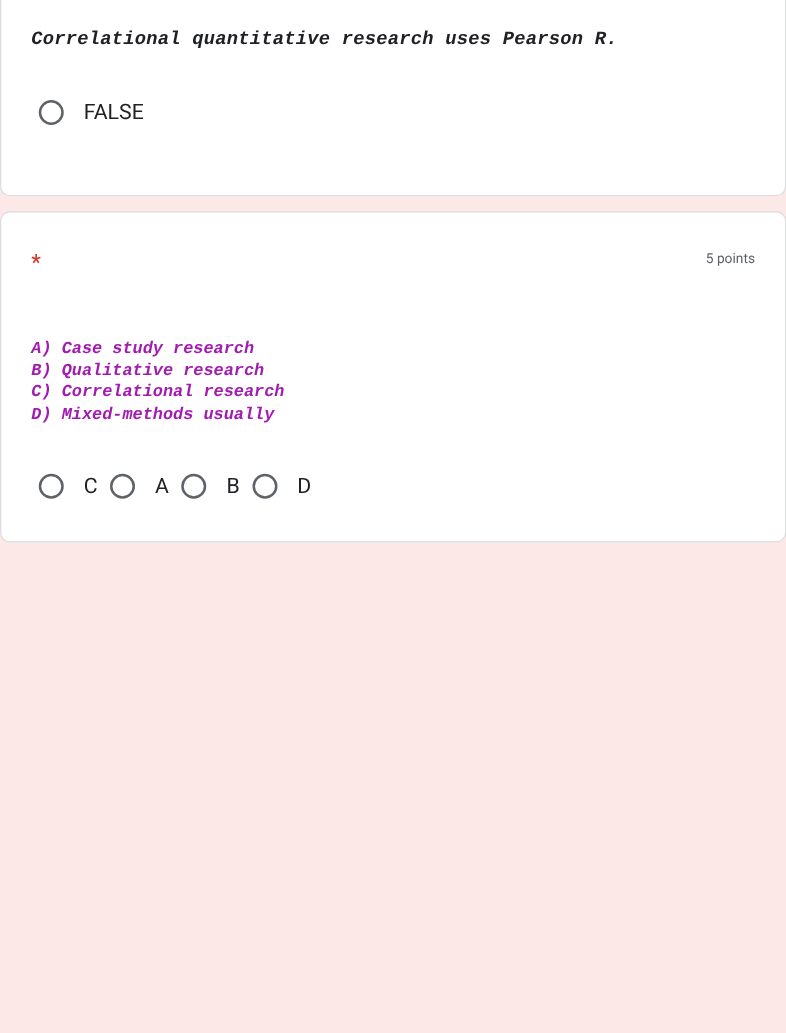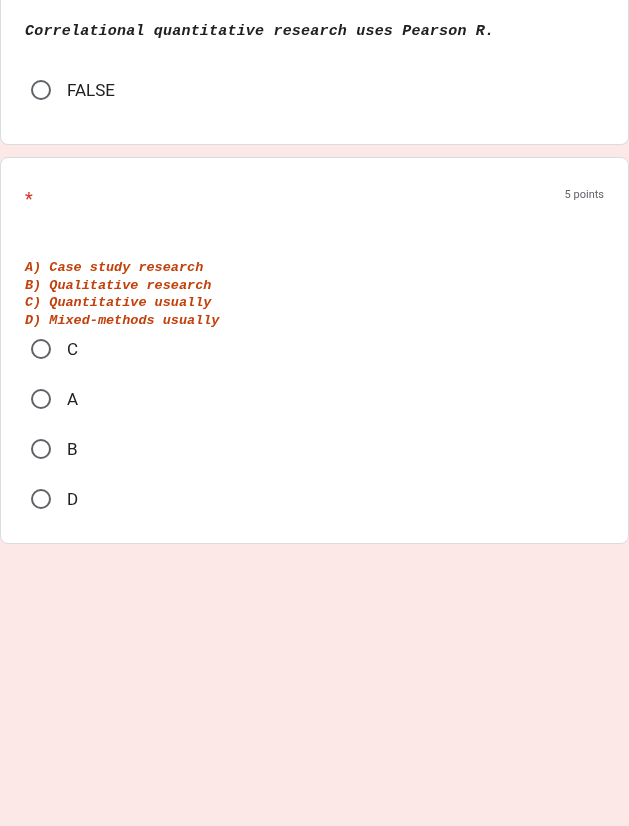--- a/index.html
+++ b/index.html
@@ -20,34 +20,33 @@
       border: 1px solid #dadce0;
       padding: 24px;
       margin-bottom: 12px;
     }
     .card-first {
       border-top-left-radius: 0;
       border-top-right-radius: 0;
       border-top: none;
       margin-top: -1px;
       padding-top: 24px;
-      padding-bottom: 34px;
+      padding-bottom: 46px;
     }
     .question-text {
       font-family: 'Courier New', Courier, monospace;
       font-style: italic;
       font-weight: bold;
       font-size: 15px;
       color: #202124;
       margin-bottom: 30px;
       letter-spacing: 0.2px;
     }
     .options-list {
       display: flex;
-      flex-direction: column;
       gap: 10px;
       padding-left: 6px;
     }
     .option-row {
       display: flex;
       align-items: center;
       gap: 16px;
       padding: 10px 0;
       cursor: pointer;
     }
@@ -75,21 +74,22 @@
     }
     .points-text {
       color: #5f6368;
       font-size: 11px;
     }
     .sub-options {
       font-family: 'Courier New', Courier, monospace;
       font-style: italic;
       font-weight: bold;
       font-size: 13.5px;
-      color: #c2410c;
+      color: #a21caf;
+      margin-bottom: 28px;
       line-height: 1.3;
     }
     .card-second {
       padding-top: 30px;
     }
     .card-second .question-text {
       margin-bottom: 18px;
     }
   </style>
 </head>
@@ -106,21 +106,21 @@
 </div>
 
 <div class="card card-second">
   <div class="card-header">
     <span class="required-star">*</span>
     <span class="points-text">5 points</span>
   </div>
   <div class="sub-options">
     <div>A) Case study research</div>
     <div>B) Qualitative research</div>
-    <div>C) Quantitative usually</div>
+    <div>C) Correlational research</div>
     <div>D) Mixed-methods usually</div>
   </div>
   <div class="options-list">
     <label class="option-row">
       <span class="radio-circle"></span>
       <span class="option-label">C</span>
     </label>
     <label class="option-row">
       <span class="radio-circle"></span>
       <span class="option-label">A</span>

